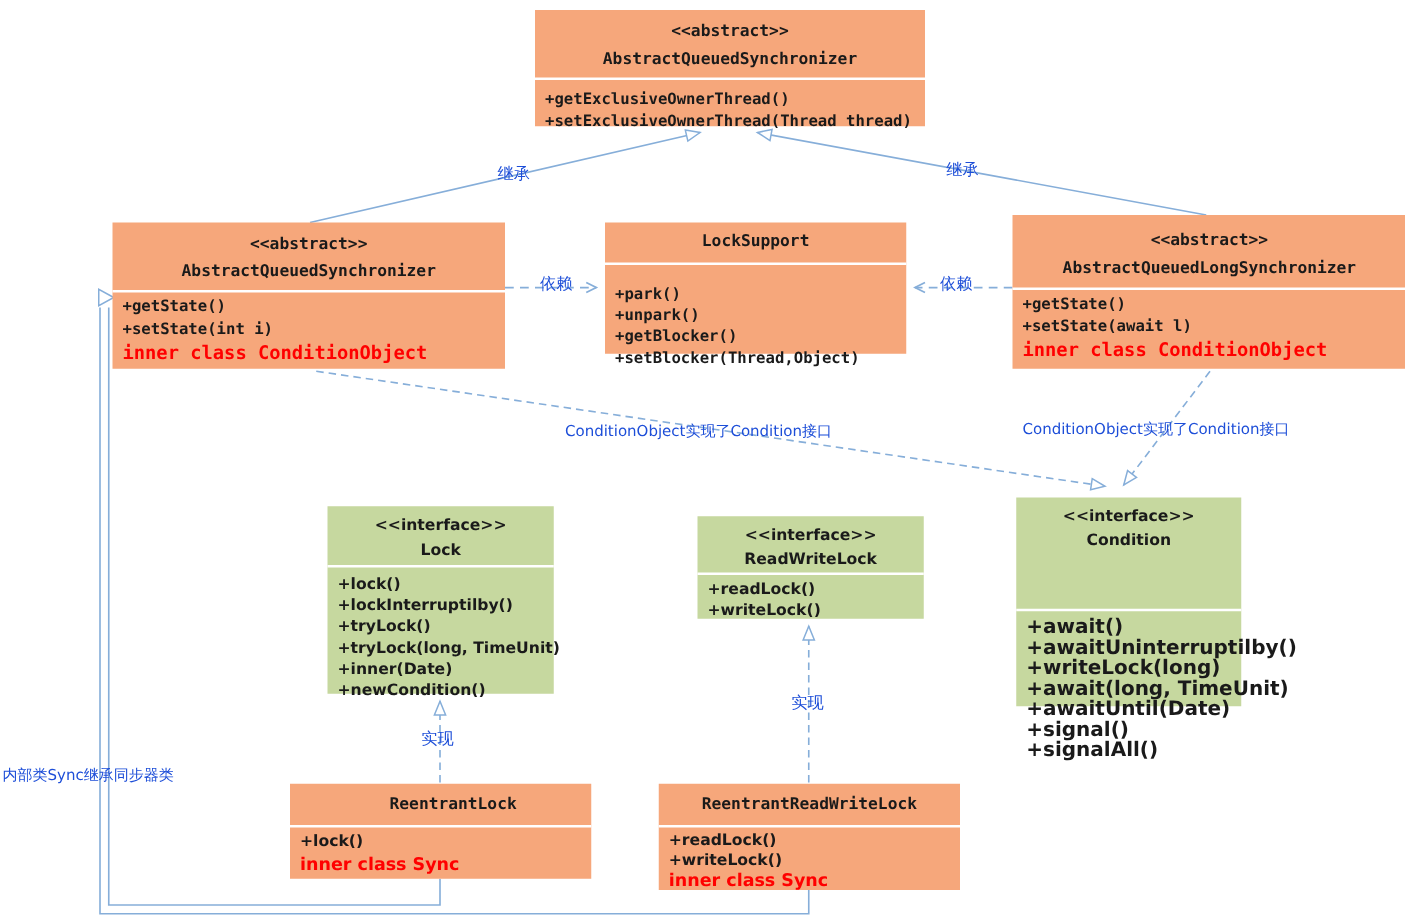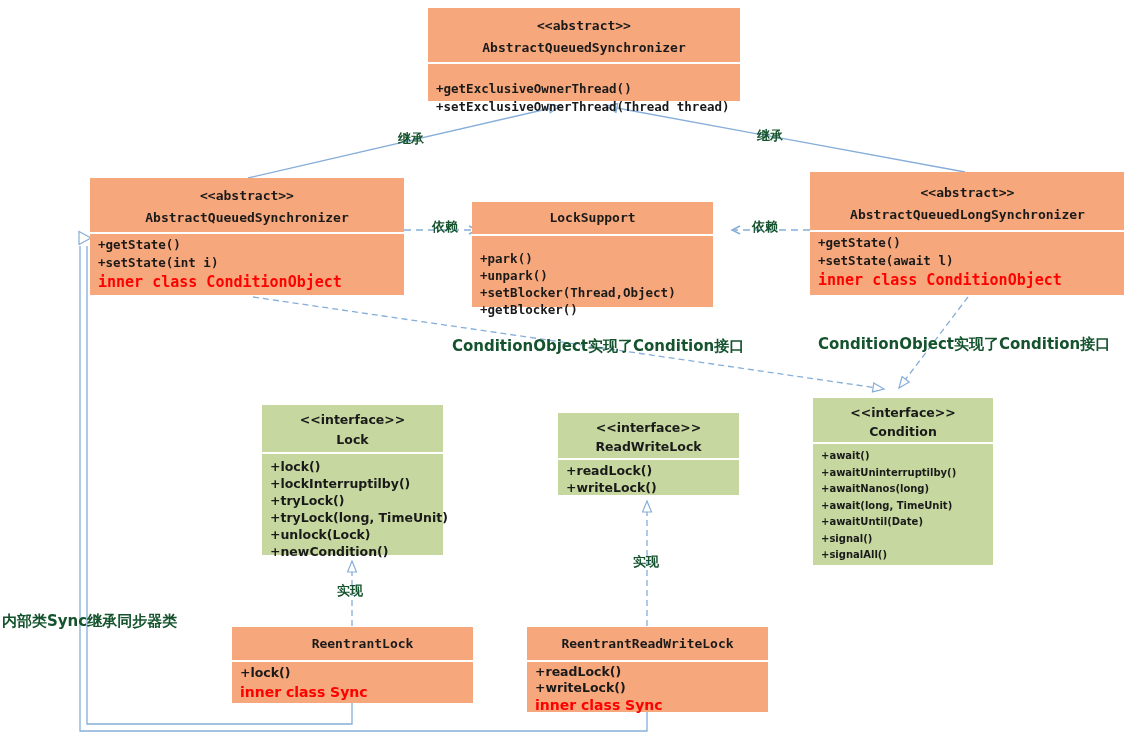--- a/index.html
+++ b/index.html
@@ -18,23 +18,23 @@
   .mono{font-family:"DejaVu Sans Mono",monospace;}
   .sans{font-family:"DejaVu Sans",sans-serif;}
   .red{color:#FF0000;}
 
   
   .head-2l{padding-top:7px;line-height:22px;font-size:13px;}
   .head-1l{font-size:13px;}
   .mem-12{font-size:12.5px;line-height:18px;}
   .mem-g{font-size:12.5px;line-height:17px;}
 
-  .edge-label{position:absolute;z-index:3;font-weight:bold;color:#14532d;white-space:nowrap;}
+  .edge-label{position:absolute;z-index:3;font-weight:normal;color:#1d4ed8;white-space:nowrap;}
   .lbl-cn{font-size:13px;}
-  .lbl-note{font-size:15px;}
+  .lbl-note{font-size:12px;}
 </style>
 </head>
 <body>
 
 <div id="canvas">
 
   <svg id="wires" viewBox="0 0 1132 734">
     <defs>
       <marker id="tri" markerUnits="userSpaceOnUse" markerWidth="14" markerHeight="12" refX="12" refY="5.5" orient="auto">
         <path d="M1,1 L12,5.5 L1,10 Z" fill="#ffffff" stroke="#86AED9" stroke-width="1.2"></path>
@@ -63,47 +63,47 @@
     <path d="M352,703 V724 H87 V246" fill="none" stroke="#86AED9" stroke-width="1.3"></path>
     <path d="M647,712 V731 H80 V246" fill="none" stroke="#86AED9" stroke-width="1.3"></path>
     <polygon points="91,238 79,231.5 79,244.5" fill="#ffffff" stroke="#86AED9" stroke-width="1.2"></polygon>
   </svg>
 
   <div class="uml-box orange mono" style="left:428px;top:8px;width:312px;height:93px;">
     <div class="uml-head head-2l" style="height:54px;">
       <span class="stereo">&lt;&lt;abstract&gt;&gt;</span>
       <span class="cname">AbstractQueuedSynchronizer</span>
     </div>
-    <div class="uml-body mem-12" style="height:39px;padding-top:16px;">
+    <div class="uml-body mem-12" style="height:39px;padding-top:6px;">
       <div class="m-line">+getExclusiveOwnerThread()</div>
       <div class="m-line">+setExclusiveOwnerThread(Thread thread)</div>
     </div>
   </div>
 
   <div class="uml-box orange mono" style="left:90px;top:178px;width:314px;height:117px;">
     <div class="uml-head head-2l" style="height:54px;">
       <span class="stereo">&lt;&lt;abstract&gt;&gt;</span>
       <span class="cname">AbstractQueuedSynchronizer</span>
     </div>
     <div class="uml-body mem-12" style="height:63px;padding-top:2px;">
       <div class="m-line">+getState()</div>
       <div class="m-line">+setState(int i)</div>
       <div class="m-line red" style="font-size:15px;line-height:21px;">inner class ConditionObject</div>
     </div>
   </div>
 
-  <div class="uml-box orange mono" style="left:472px;top:178px;width:241px;height:105px;margin-top:24px;">
+  <div class="uml-box orange mono" style="left:484px;top:178px;width:241px;height:105px;">
     <div class="uml-head head-1l" style="height:32px;line-height:32px;">
       <span class="cname">LockSupport</span>
     </div>
     <div class="uml-body mem-12" style="height:73px;padding-top:14px;line-height:17px;">
       <div class="m-line">+park()</div>
       <div class="m-line">+unpark()</div>
+      <div class="m-line">+getBlocker()</div>
       <div class="m-line">+setBlocker(Thread,Object)</div>
-      <div class="m-line">+getBlocker()</div>
     </div>
   </div>
 
   <div class="uml-box orange mono" style="left:810px;top:172px;width:315px;height:123px;">
     <div class="uml-head head-2l" style="height:58px;padding-top:10px;">
       <span class="stereo">&lt;&lt;abstract&gt;&gt;</span>
       <span class="cname">AbstractQueuedLongSynchronizer</span>
     </div>
     <div class="uml-body mem-12" style="height:65px;padding-top:2px;">
       <div class="m-line">+getState()</div>
@@ -115,45 +115,45 @@
   <div class="uml-box green sans" style="left:262px;top:405px;width:181px;height:150px;">
     <div class="uml-head" style="height:47px;padding-top:5px;line-height:20px;font-size:12.5px;">
       <span class="stereo">&lt;&lt;interface&gt;&gt;</span>
       <span class="cname">Lock</span>
     </div>
     <div class="uml-body mem-g" style="height:103px;padding-top:4px;">
       <div class="m-line">+lock()</div>
       <div class="m-line">+lockInterruptilby()</div>
       <div class="m-line">+tryLock()</div>
       <div class="m-line">+tryLock(long, TimeUnit)</div>
-      <div class="m-line">+unlock(Lock)</div>
+      <div class="m-line">+inner(Date)</div>
       <div class="m-line">+newCondition()</div>
     </div>
   </div>
 
   <div class="uml-box green sans" style="left:558px;top:413px;width:181px;height:82px;">
     <div class="uml-head" style="height:45px;padding-top:5px;line-height:19px;font-size:12.5px;">
       <span class="stereo">&lt;&lt;interface&gt;&gt;</span>
       <span class="cname">ReadWriteLock</span>
     </div>
     <div class="uml-body mem-g" style="height:37px;padding-top:2px;">
       <div class="m-line">+readLock()</div>
       <div class="m-line">+writeLock()</div>
     </div>
   </div>
 
   <div class="uml-box green sans" style="left:813px;top:398px;width:180px;height:167px;">
     <div class="uml-head" style="height:44px;padding-top:5px;line-height:19px;font-size:12.5px;">
       <span class="stereo">&lt;&lt;interface&gt;&gt;</span>
       <span class="cname">Condition</span>
     </div>
-    <div class="uml-body" style="height:123px;padding-top:4px;font-size:10px;line-height:16.5px;">
+    <div class="uml-body" style="height:123px;padding-top:4px;font-size:16px;line-height:16.5px;margin-top:45px;">
       <div class="m-line">+await()</div>
       <div class="m-line">+awaitUninterruptilby()</div>
-      <div class="m-line">+awaitNanos(long)</div>
+      <div class="m-line">+writeLock(long)</div>
       <div class="m-line">+await(long, TimeUnit)</div>
       <div class="m-line">+awaitUntil(Date)</div>
       <div class="m-line">+signal()</div>
       <div class="m-line">+signalAll()</div>
     </div>
   </div>
 
   <div class="uml-box orange" style="left:232px;top:627px;width:241px;height:76px;">
     <div class="uml-head mono head-1l" style="height:33px;line-height:33px;padding-left:20px;">
       <span class="cname">ReentrantLock</span>

